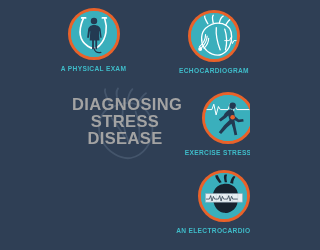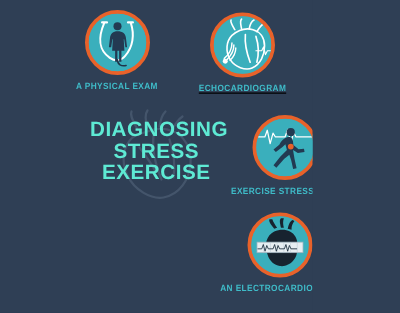--- a/index.html
+++ b/index.html
@@ -52,21 +52,21 @@
     letter-spacing: 0.35px;
     font-weight: bold;
     white-space: nowrap;
     text-align: center;
     font-family: "Liberation Sans Narrow", "Liberation Sans", sans-serif;
     transform: scaleX(0.92);
   }
 
   
   #node-physical-exam   { left: 58px;  top: 8px;   }
-  #node-echocardiogram  { left: 156px; top: 10px; text-decoration: underline;  }
+  #node-echocardiogram  { left: 176px; top: 10px;  }
   #node-blood-tests     { left: 14px;  top: 92px;  }
   #node-stress-test     { left: 181px; top: 92px;  }
   #node-catheterization { left: 66px;  top: 172px; }
   #node-ecg             { left: 152px; top: 170px; margin-left: 20px; }
 
   #node-physical-exam   .circle { width: 52px; height: 52px; }
   #node-echocardiogram  .circle { width: 52px; height: 52px; }
   #node-blood-tests     .circle { width: 52px; height: 52px; }
   #node-stress-test     .circle { width: 52px; height: 52px; }
   #node-catheterization .circle { width: 50px; height: 50px; }
@@ -75,21 +75,21 @@
   
   .node .caption { position: relative; }
 
   
   #title-block {
     position: absolute;
     left: 72px;
     top: 96px;
     width: 106px;
     text-align: center;
-    color: #5eead4;
+    color: #a3a3a3;
     font-weight: bold;
     line-height: 1.02;
     letter-spacing: 0.4px;
     font-family: "Liberation Sans", sans-serif;
   }
   #title-block .t-line { display: block; }
   #title-line-1 { font-size: 16.5px; }
   #title-line-2 { font-size: 16.5px; }
   #title-line-3 { font-size: 16.5px; }
 </style>
@@ -205,16 +205,16 @@
           <path d="M7 34 h4 l1.6 -4.5 l1.8 7 l1.8 -6 l1.6 3.5 h5 l1.6 -4.5 l1.8 7 l1.8 -6 l1.6 3.5 h5 l1.6 -4.5 l1.8 7 l1.8 -6 l1.6 3.5 h6" fill="none" stroke="#1b2d3d" stroke-width="0.9" stroke-linecap="round" stroke-linejoin="round"></path>
         </g>
       </svg>
     </div>
     <div class="caption">AN ELECTROCARDIOGRAM</div>
   </div>
 
   <div id="title-block">
     <span class="t-line" id="title-line-1">DIAGNOSING</span>
     <span class="t-line" id="title-line-2">STRESS</span>
-    <span class="t-line" id="title-line-3">EXERCISE</span>
+    <span class="t-line" id="title-line-3">DISEASE</span>
   </div>
 
 </div>
 
 </body></html>

